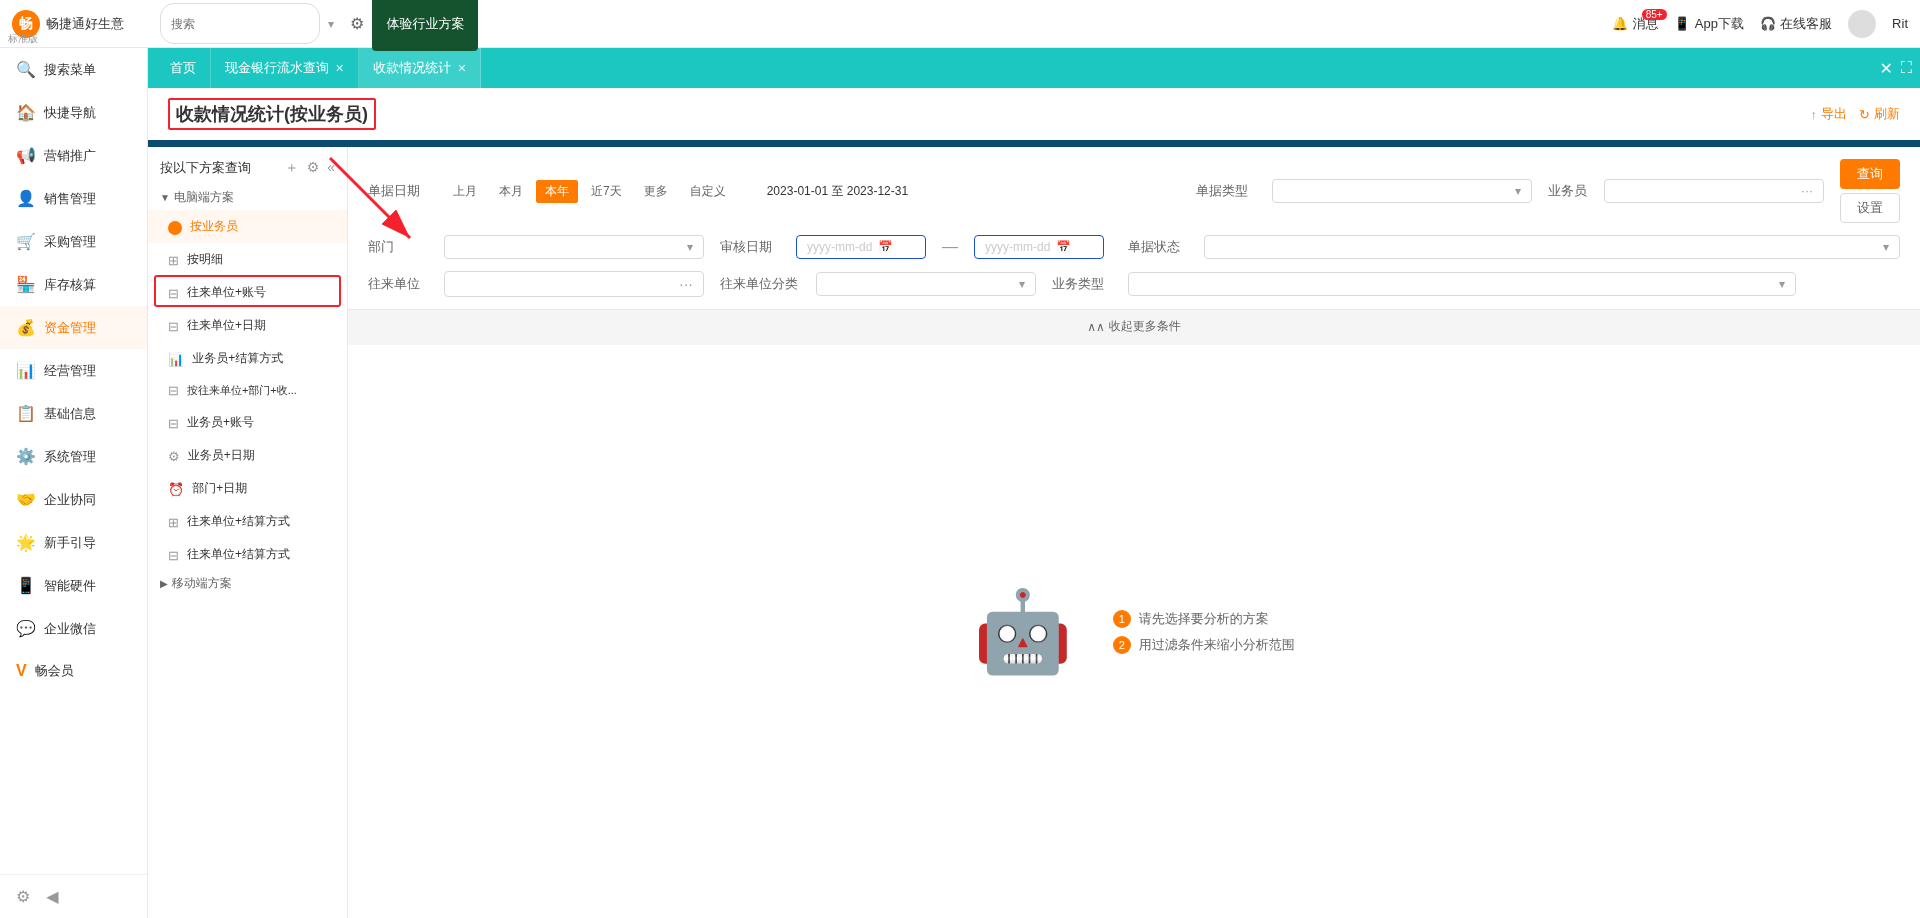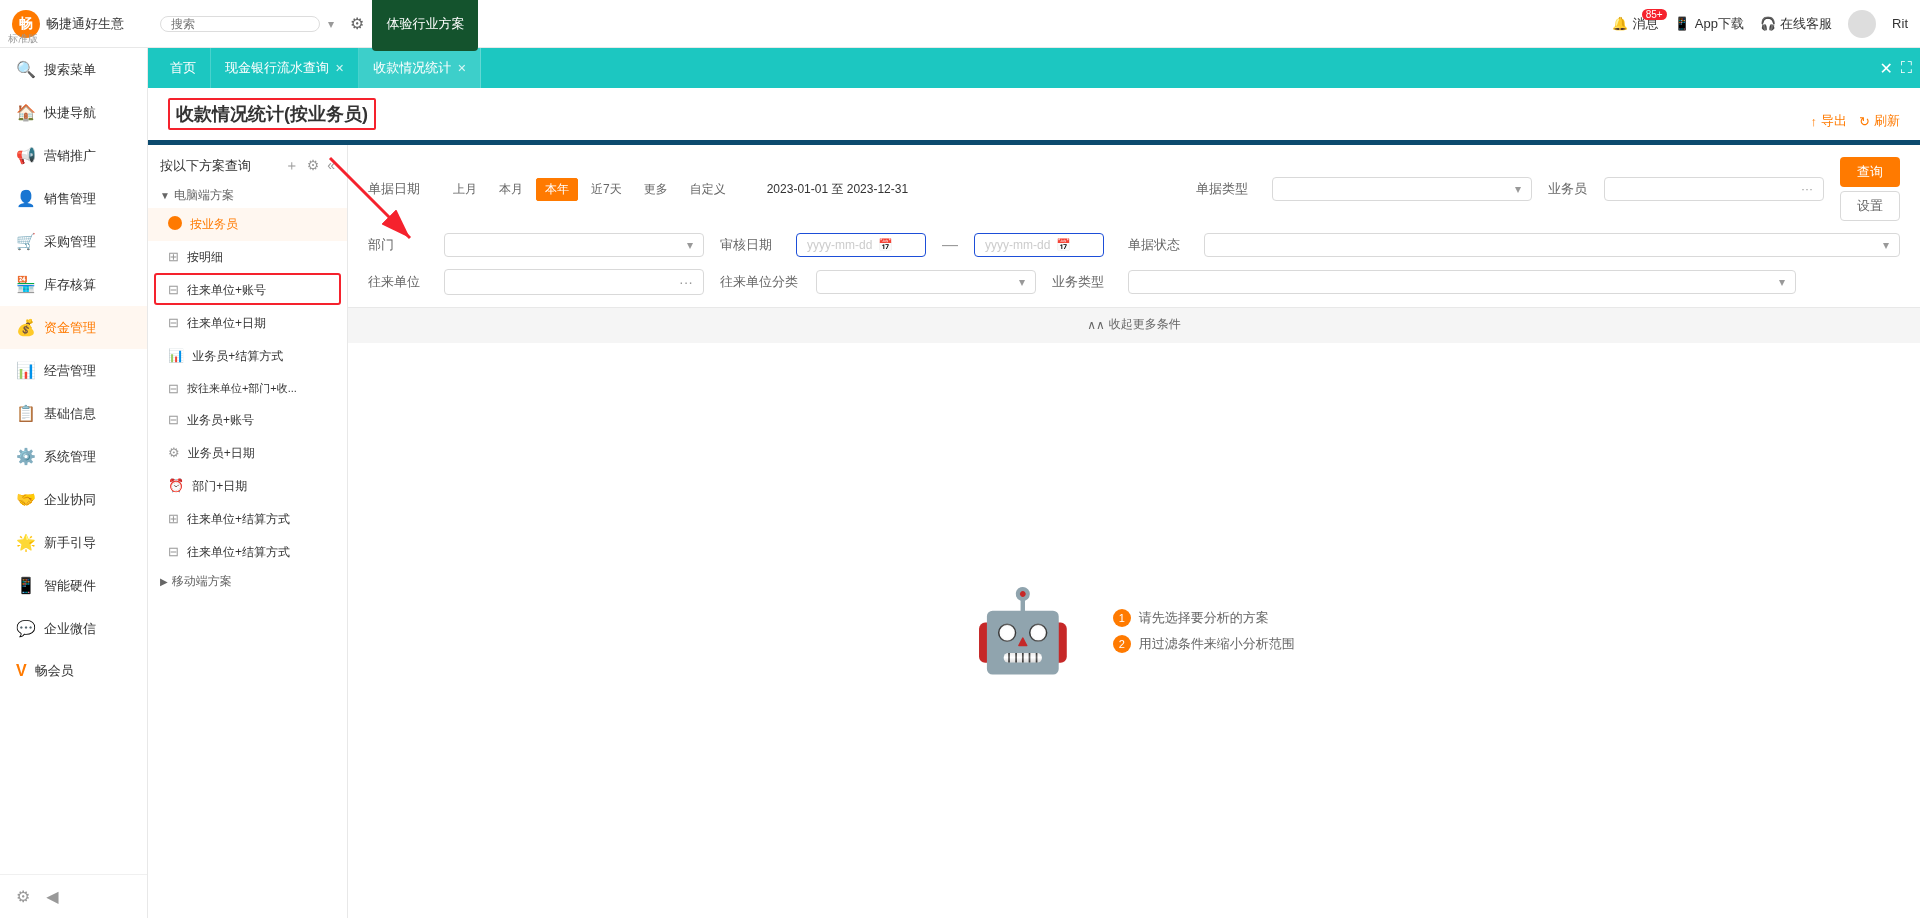--- a/index.html
+++ b/index.html
@@ -31,21 +31,21 @@
     .logo-text { font-size: 13px; color: #333; }
     .edition-badge { font-size: 10px; color: #999; position: absolute; left: 8px; top: 32px; }
     .search-bar-area {
       flex: 1;
       display: flex;
       align-items: center;
       gap: 8px;
     }
     .top-search-input {
       width: 160px;
-      height: 16px;
+      height: 41px;
       border: 1px solid #ddd;
       border-radius: 14px;
       padding: 0 10px;
       font-size: 12px;
       color: #999;
       outline: none;
     }
     .dropdown-arrow { color: #999; font-size: 12px; cursor: pointer; }
     .settings-icon { font-size: 16px; color: #666; cursor: pointer; margin-left: 8px; }
     .trial-btn {
@@ -126,22 +126,22 @@
     .tab-item.active { background: rgba(255,255,255,0.15); }
     .tab-close { font-size: 11px; color: rgba(255,255,255,0.8); cursor: pointer; }
     .tab-bar-right { margin-left: auto; display: flex; gap: 8px; }
     .tab-bar-btn { color: #fff; font-size: 16px; cursor: pointer; }
 
     
     .page-header {
       background: #fff;
       padding: 10px 20px;
       display: flex;
-      align-items: flex-end;
-      border-bottom: 5px solid #0c4a6e;
+      align-items: center;
+      border-bottom: 7px solid #0c4a6e;
     }
     .page-title {
       font-size: 18px;
       font-weight: bold;
       color: #333;
       border: 2px solid #f5222d;
       padding: 2px 6px;
       border-radius: 2px;
     }
     .page-header-actions { margin-left: auto; display: flex; gap: 12px; }
@@ -176,21 +176,21 @@
       color: #666;
       padding: 4px 12px;
       display: flex;
       align-items: center;
       gap: 4px;
       cursor: pointer;
     }
     .section-label .arrow { font-size: 10px; }
     .menu-item {
       display: flex;
-      align-items: flex-start;
+      align-items: flex-end;
       gap: 8px;
       padding: 8px 12px 8px 20px;
       font-size: 12px;
       color: #333;
       cursor: pointer;
     }
     .menu-item.active { color: #ff7a00; background: #fff7f0; }
     .menu-item .m-icon { font-size: 13px; color: #999; }
     .menu-item.active .m-icon { color: #ff7a00; }
 

